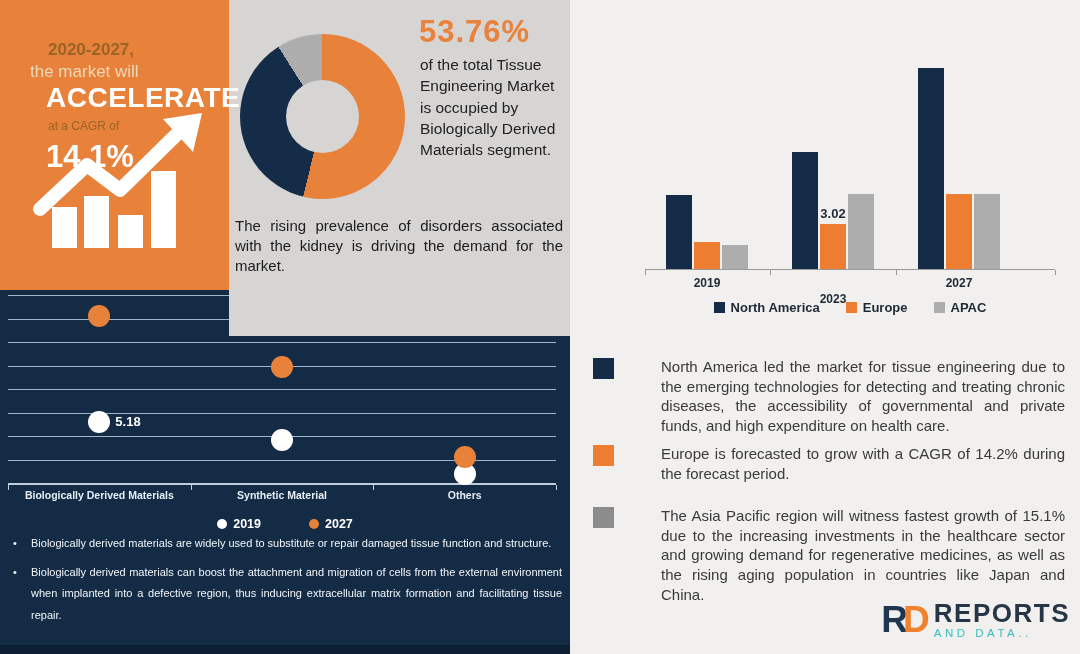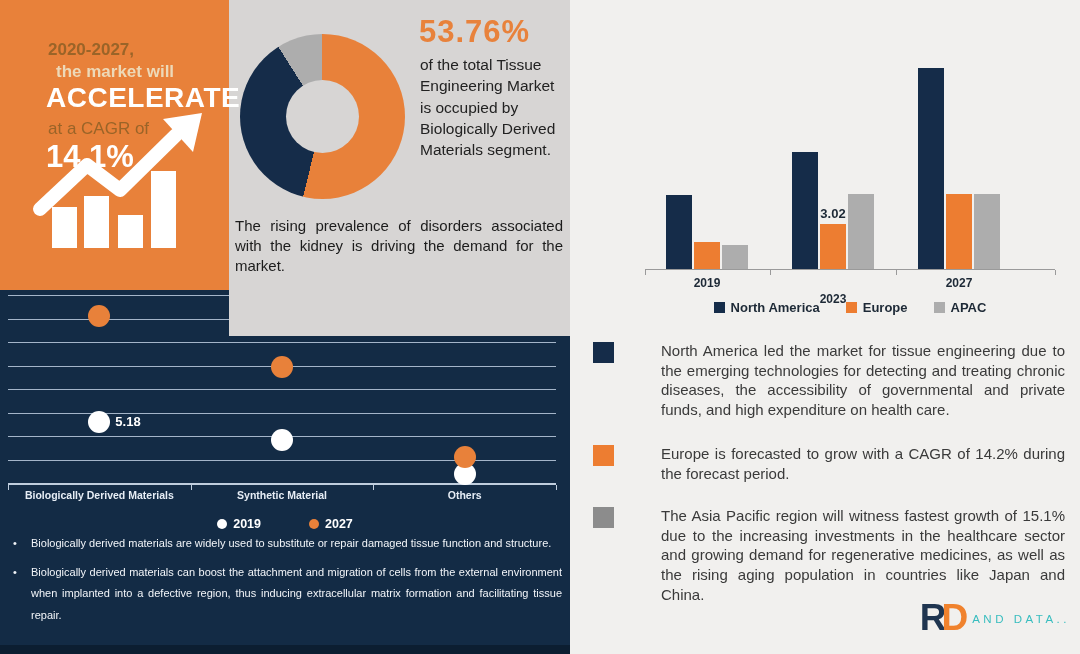--- a/index.html
+++ b/index.html
@@ -11,23 +11,23 @@
     padding-left:40px;
   }
   
   .promo{position:absolute;left:0;top:0;width:229px;height:290px;background:#E8813A;z-index:3;}
   .donut-panel{position:absolute;left:229px;top:0;width:341px;height:336px;background:#D7D5D4;z-index:2;}
   .navy-panel{position:absolute;left:0;top:283px;width:570px;height:371px;background:#132B45;z-index:1;}
   .navy-panel::after{content:"";position:absolute;left:0;bottom:0;width:100%;height:9px;background:#0C1E31;}
   .right-panel{position:absolute;left:570px;top:0;width:510px;height:654px;background:#F1F0EE;}
   
   .promo-period{position:absolute;left:48px;top:40px;font-size:17px;font-weight:bold;color:#9A6428;}
-  .promo-line2{position:absolute;left:56px;top:62px;font-size:17px;color:#EDD9B8;font-weight:bold;}
+  .promo-line2{position:absolute;left:30px;top:62px;font-size:17px;color:#EDD9B8;}
   .promo-accel{position:absolute;left:46px;top:82px;font-size:28px;font-weight:bold;color:#FFFFFF;letter-spacing:.5px;}
-  .promo-line4{position:absolute;left:48px;top:119px;font-size:17px;color:#9A6428;}
+  .promo-line4{position:absolute;left:48px;top:119px;font-size:12px;color:#9A6428;}
   .promo-cagr{position:absolute;left:46px;top:139px;font-size:31px;font-weight:bold;color:#FFFFFF;}
   .growth-icon{position:absolute;left:30px;top:112px;}
   
   .donut{position:absolute;left:11px;top:34px;width:165px;height:165px;border-radius:50%;}
   .donut-hole{position:absolute;left:57px;top:80px;width:73px;height:73px;border-radius:50%;background:#D7D5D4;}
   .donut-headline{position:absolute;left:190px;top:14px;font-size:31px;font-weight:bold;color:#E8823C;letter-spacing:1px;}
   .donut-body{position:absolute;left:191px;top:54px;width:146px;margin:0;font-size:15.5px;line-height:21.3px;color:#222222;}
   .donut-note{position:absolute;left:6px;top:216px;width:328px;margin:0;font-size:15px;line-height:20px;color:#1C1C1C;text-align:justify;}
   
   .dot-plot{position:absolute;left:0;top:0;width:570px;height:250px;}
@@ -169,33 +169,34 @@
       <span class="item">
           <i class="lg-sq" style="background: rgb(237, 125, 49);"></i>
           <span>Europe</span>
         </span>
       <span class="item">
           <i class="lg-sq" style="background: rgb(173, 173, 173);"></i>
           <span>APAC</span>
         </span>
     </div>
 
-    <div class="insight" style="top:341px">
+    <div class="insight" style="top:357px">
       <span class="sw" style="background: rgb(21, 44, 73);"></span>
       <p>North America led the market for tissue engineering due to the emerging technologies for detecting and treating chronic diseases, the accessibility of governmental and private funds, and high expenditure on health care.</p>
     </div>
     <div class="insight" style="top:444px">
       <span class="sw" style="background: rgb(237, 125, 49);"></span>
       <p>Europe is forecasted to grow with a CAGR of 14.2% during the forecast period.</p>
     </div>
     <div class="insight" style="top:506px">
       <span class="sw" style="background: rgb(140, 140, 140);"></span>
       <p>The Asia Pacific region will witness fastest growth of 15.1% due to the increasing investments in the healthcare sector and growing demand for regenerative medicines, as well as the rising aging population in countries like Japan and China.</p>
     </div>
 
     <div class="logo">
       <span class="logo-mark"><span class="r">R</span><span class="d">D</span></span>
       <span class="logo-text">
+        <span class="logo-name">REPORTS</span>
         <span class="logo-tag">AND DATA..</span>
       </span>
     </div>
   </section>
 </div>
 
 </body></html>

